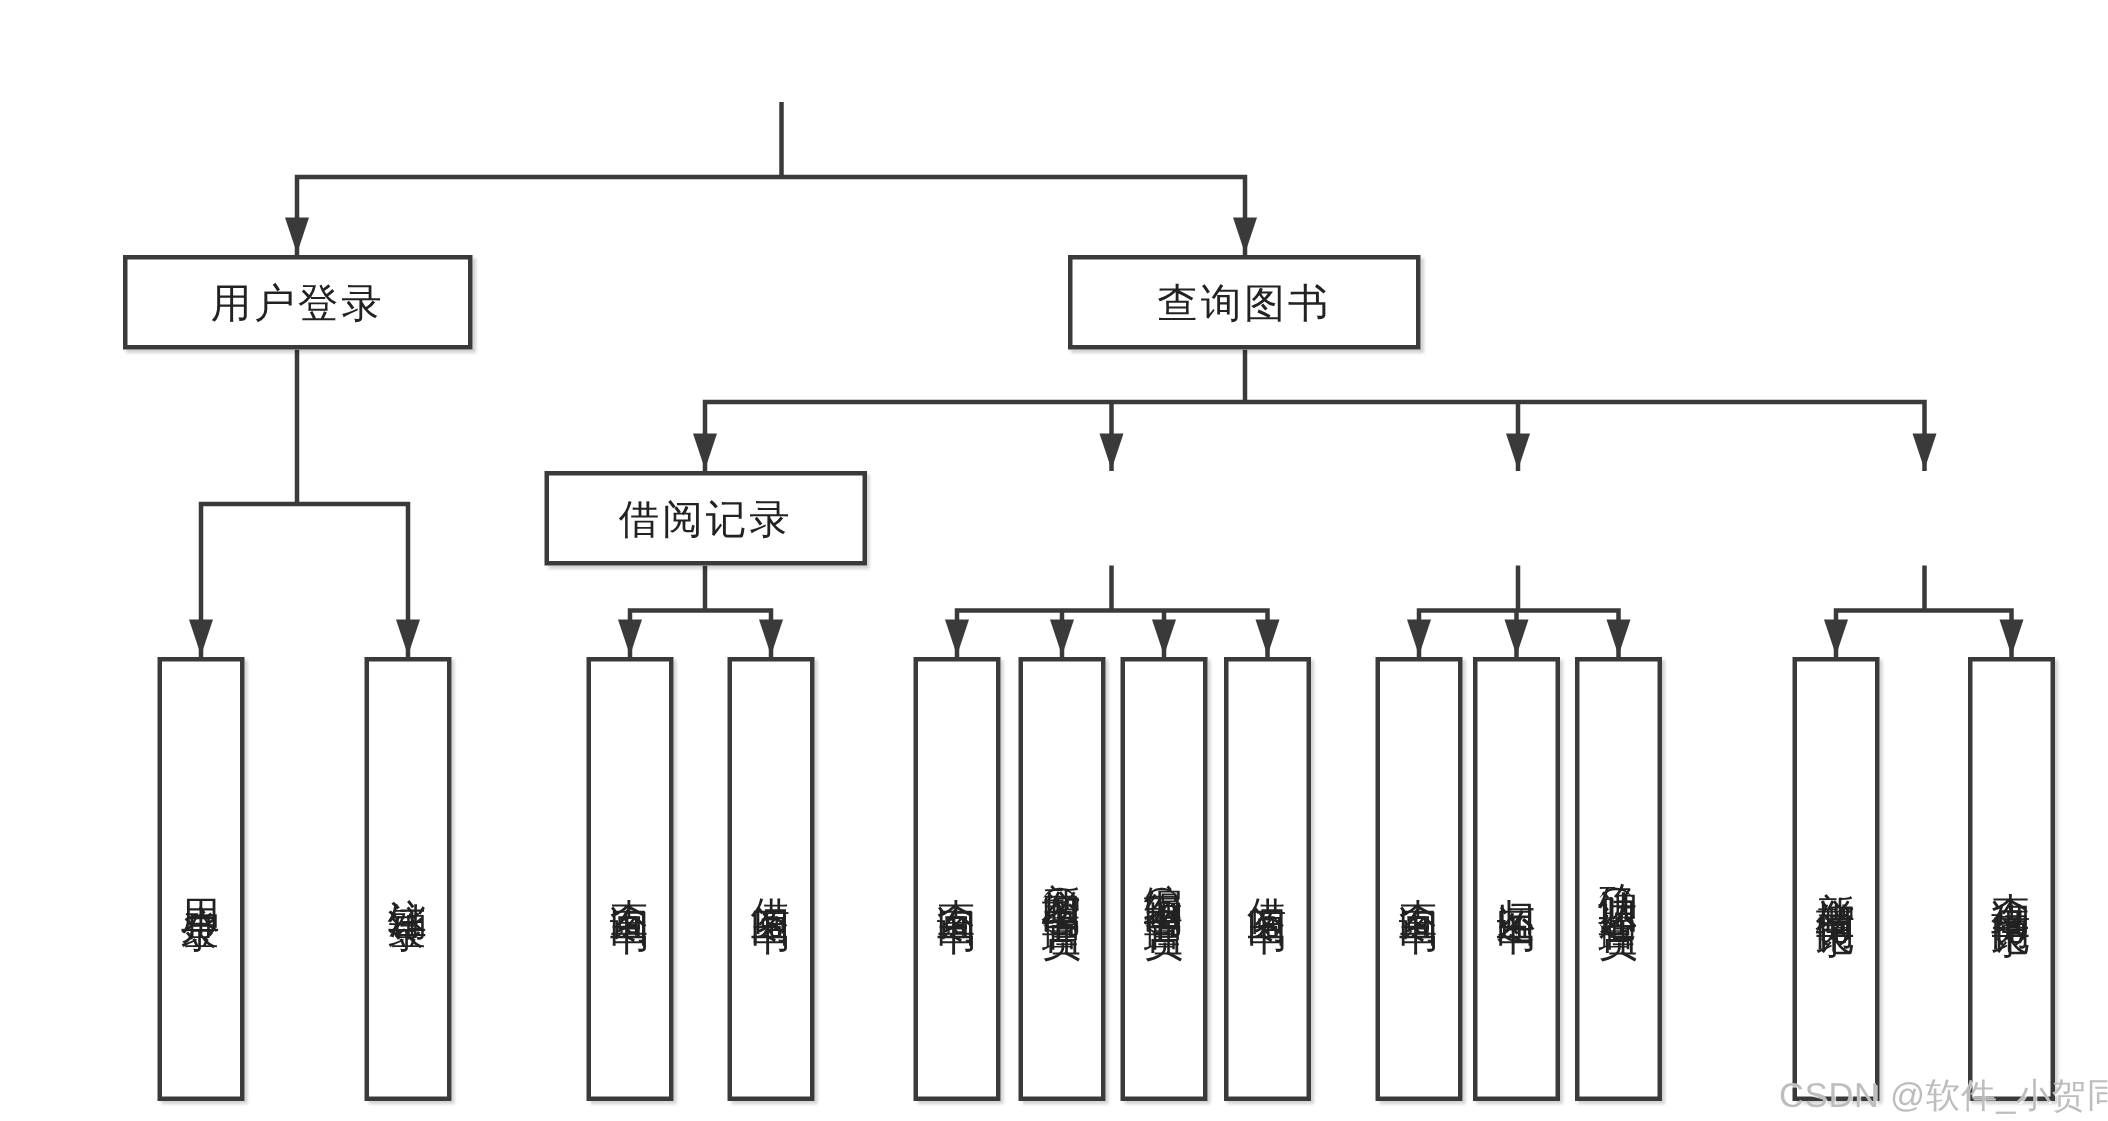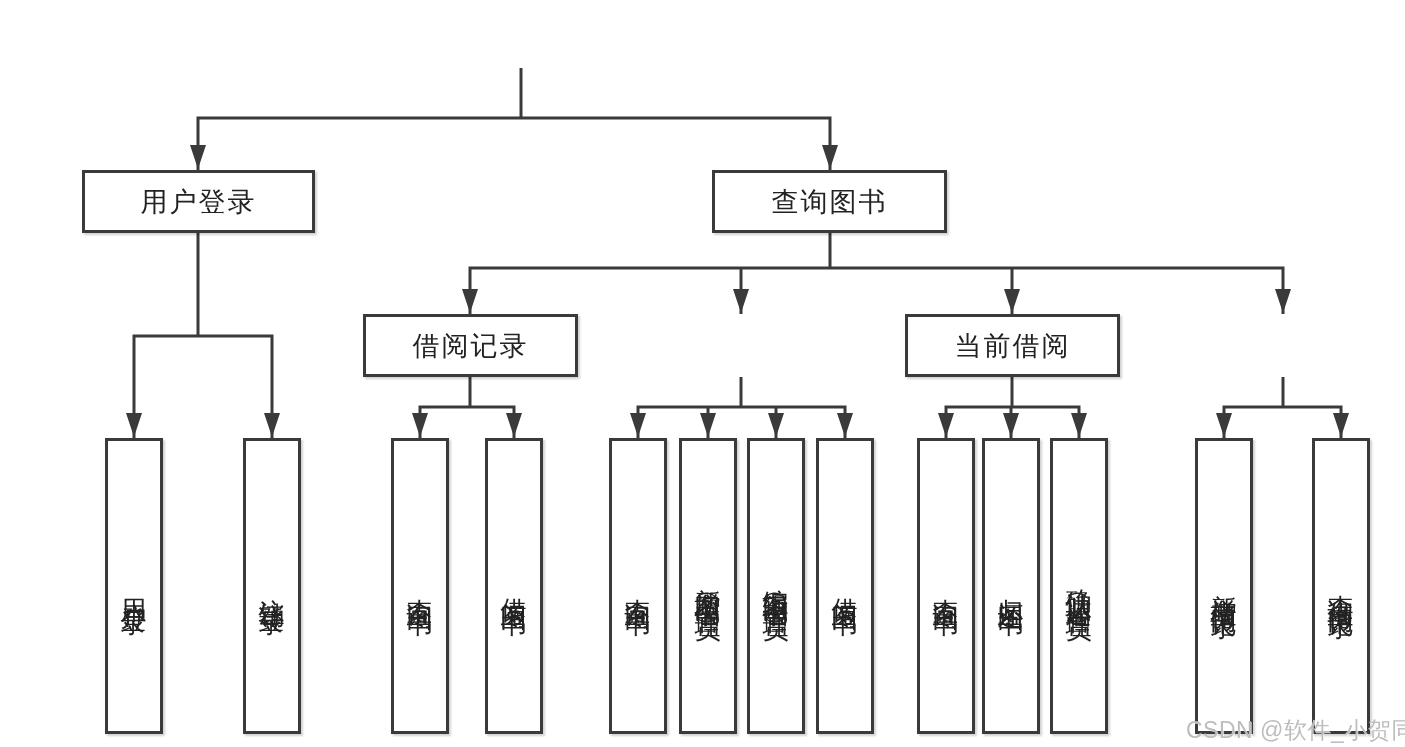--- a/index.html
+++ b/index.html
@@ -77,21 +77,20 @@
       <path d="M1216 413 H1232 L1224 437 Z"></path>
       <path d="M1333 413 H1349 L1341 437 Z"></path>
     </g>
   </svg>
 
 
   <div class="box l2-box h-label" style="left:82px;width:233px;">用户登录</div>
   <div class="box l2-box h-label" style="left:712px;width:235px;">查询图书</div>
 
   <div class="box l3-box h-label" style="left:363px;">借阅记录</div>
-  <div class="box l3-box h-label" style="left:905px;">当前借阅</div>
 
   <div class="box leaf" style="left:105px;">用户登录</div>
   <div class="box leaf" style="left:243px;">注销登录</div>
 
   <div class="box leaf" style="left:391px;">查询图书</div>
   <div class="box leaf" style="left:485px;">借阅图书</div>
 
   <div class="box leaf" style="left:609px;">查询图书</div>
   <div class="box leaf" style="left:679px;">新增图书（管理员）</div>
   <div class="box leaf" style="left:747px;">编辑图书（管理员）</div>

